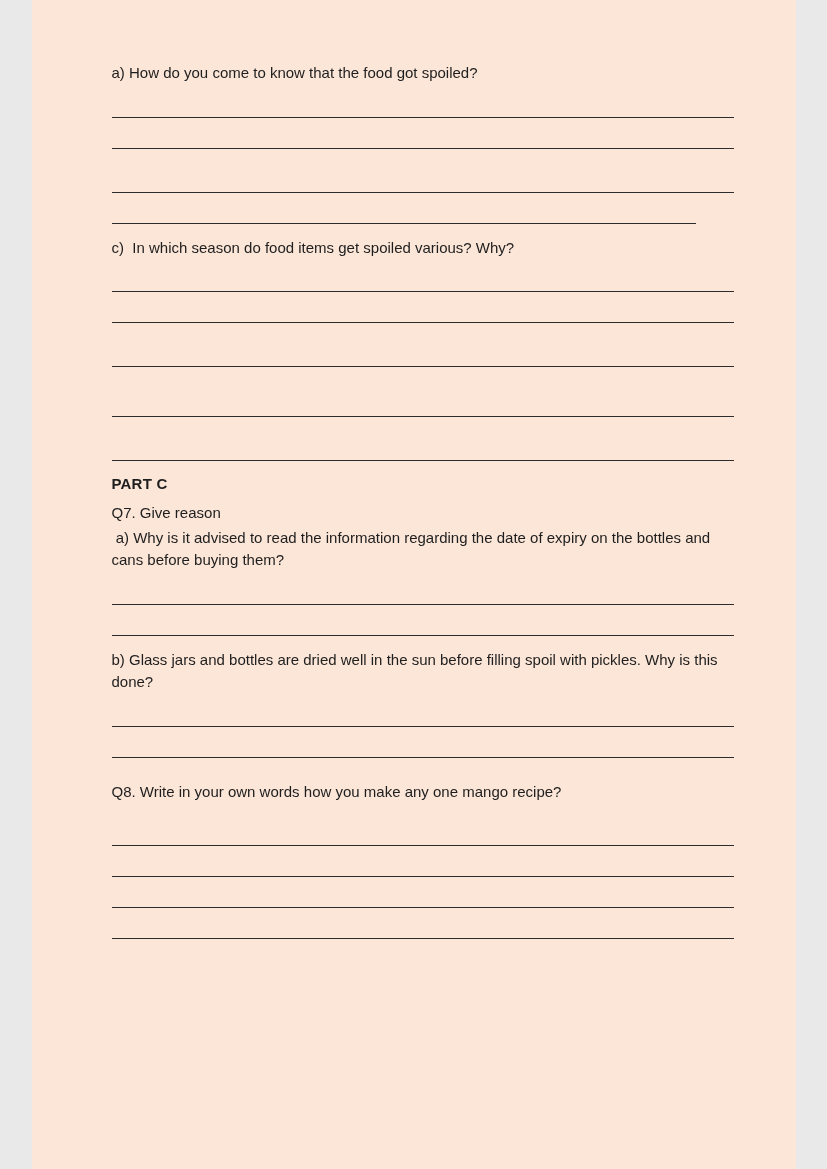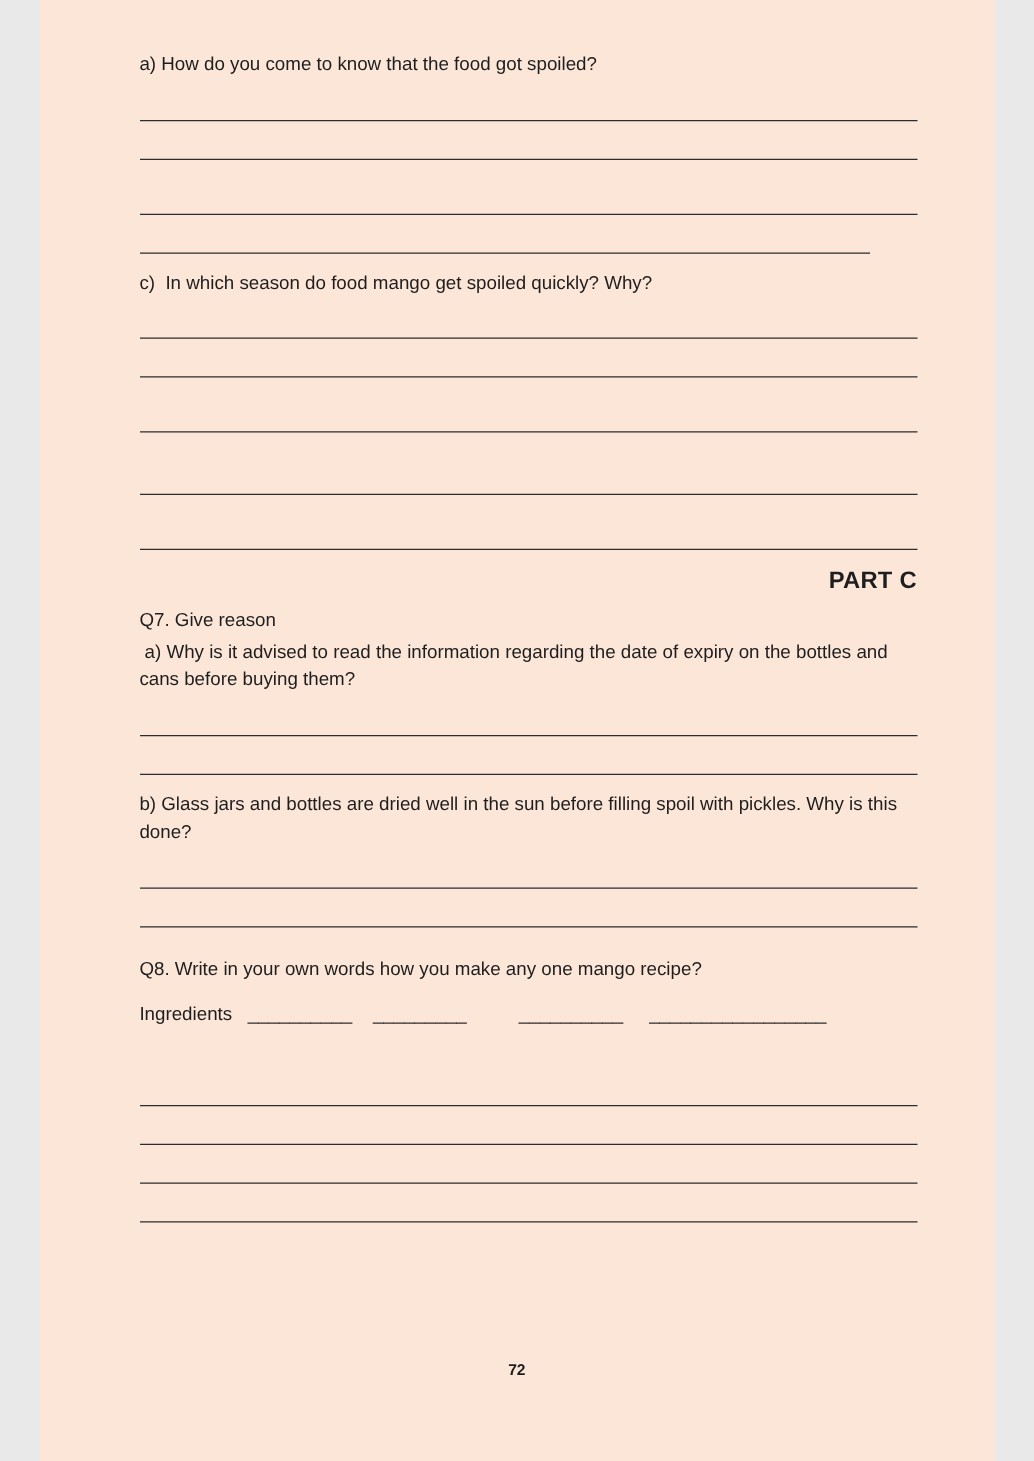--- a/index.html
+++ b/index.html
@@ -7,21 +7,21 @@
     padding: 0;
     background: #e9e9e9;
   }
   .page {
     position: relative;
     width: 764px;
     height: 1169px;
     margin: 0 auto;
     background: #fce6d8;
     box-sizing: border-box;
-    padding: 41px 62px 0 80px;
+    padding: 62px 62px 0 80px;
     font-family: "Liberation Sans", sans-serif;
     font-size: 15px;
     color: #1e1e1e;
     overflow: hidden;
   }
   .q {
     margin: 0 0 2px 0;
     line-height: 1.5;
     white-space: pre-wrap;
   }
@@ -31,23 +31,23 @@
   .ans-line {
     height: 30px;
     border-bottom: 1.5px solid #2d2d2d;
   }
   .ans-line.short {
     width: 94%;
   }
   .gap-sm { height: 6px; }
   .gap-md { height: 10px; }
   .part-title {
-    text-align: right;
+    text-align: left;
     font-weight: bold;
-    font-size: 19px;
+    font-size: 15px;
     margin: 14px 0 10px 0;
     letter-spacing: 0.2px;
   }
   .ingredients-row {
     margin: 14px 0 20px 0;
     line-height: 1.5;
     white-space: pre-wrap;
   }
   .page-number {
     position: absolute;
@@ -69,21 +69,21 @@
   <div class="lines">
     <div class="ans-line"></div>
     <div class="ans-line"></div>
   </div>
 
   <div class="lines">
     <div class="ans-line"></div>
     <div class="ans-line short"></div>
   </div>
 
-  <p class="q">c)  In which season do food mango get spoiled quickly? Why?</p>
+  <p class="q">c)  In which season do food items get spoiled various? Why?</p>
   <div class="lines">
     <div class="ans-line"></div>
     <div class="ans-line"></div>
   </div>
 
   <div class="lines">
     <div class="ans-line"></div>
   </div>
 
   <div class="gap-sm"></div>
@@ -109,26 +109,24 @@
   <p class="q">b) Glass jars and bottles are dried well in the sun before filling spoil with pickles. Why is this done?</p>
   <div class="lines">
     <div class="ans-line"></div>
     <div class="ans-line"></div>
   </div>
 
   <div class="gap-md"></div>
 
   <p class="q">Q8. Write in your own words how you make any one mango recipe?</p>
 
-  <p class="ingredients-row"><span>Ingredients</span><span>   __________    _________          __________     _________________</span></p>
 
   <div class="gap-md"></div>
 
   <div class="lines">
     <div class="ans-line"></div>
     <div class="ans-line"></div>
     <div class="ans-line"></div>
     <div class="ans-line"></div>
   </div>
 
-  <div class="page-number">72</div>
 
 </div>
 
 </body></html>

